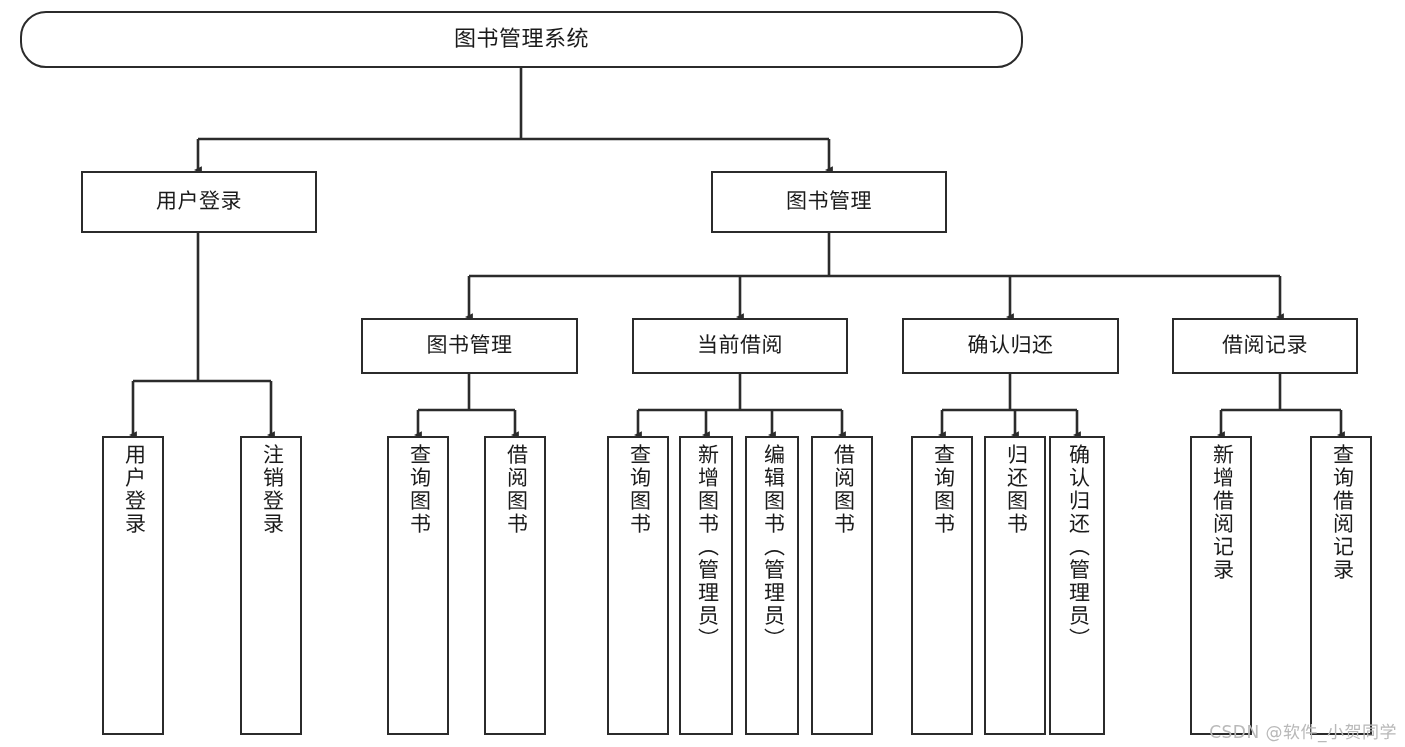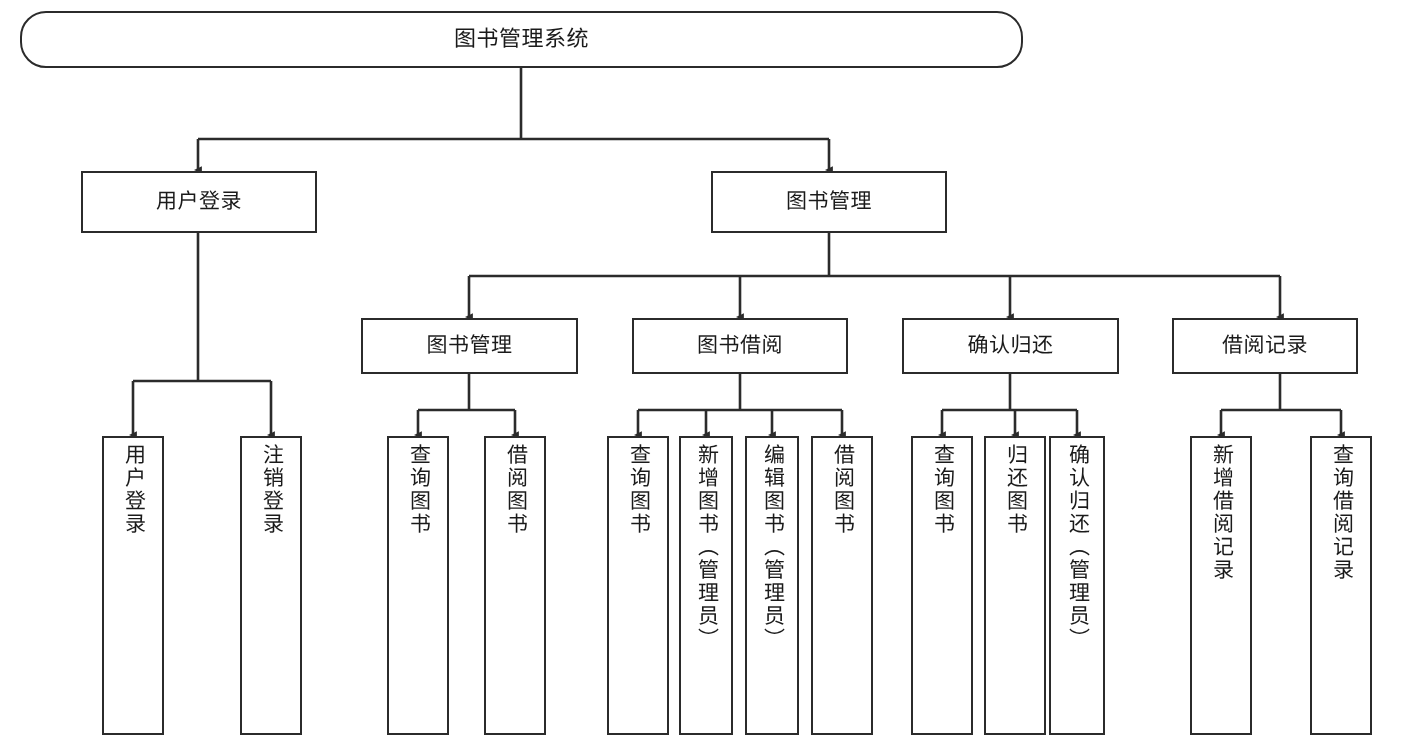--- a/index.html
+++ b/index.html
@@ -127,21 +127,21 @@
     <span class="node-label">用户登录</span>
   </div>
   <div class="node horizontal" style="left: 711px; top: 171px; width: 236px; height: 62px;">
     <span class="node-label">图书管理</span>
   </div>
 
   <div class="node horizontal" style="left: 361px; top: 318px; width: 217px; height: 56px;">
     <span class="node-label">图书管理</span>
   </div>
   <div class="node horizontal" style="left: 632px; top: 318px; width: 216px; height: 56px;">
-    <span class="node-label">图书借阅</span>
+    <span class="node-label">当前借阅</span>
   </div>
   <div class="node horizontal" style="left: 902px; top: 318px; width: 217px; height: 56px;">
     <span class="node-label">确认归还</span>
   </div>
   <div class="node horizontal" style="left: 1172px; top: 318px; width: 186px; height: 56px; align-items: center;">
     <span class="node-label">借阅记录</span>
   </div>
 
   <div class="node vertical" style="left: 102px; top: 436px; width: 62px; height: 299px;">
     <span class="node-label">用户登录</span>
@@ -176,14 +176,15 @@
   <div class="node vertical" style="left: 1049px; top: 436px; width: 56px; height: 299px;">
     <span class="node-label">确认归还（管理员）</span>
   </div>
   <div class="node vertical" style="left: 1190px; top: 436px; width: 62px; height: 299px;">
     <span class="node-label">新增借阅记录</span>
   </div>
   <div class="node vertical" style="left: 1310px; top: 436px; width: 62px; height: 299px;">
     <span class="node-label">查询借阅记录</span>
   </div>
 
+  <div id="watermark">CSDN @软件_小贺同学</div>
 
 </div>
 
 </body></html>

